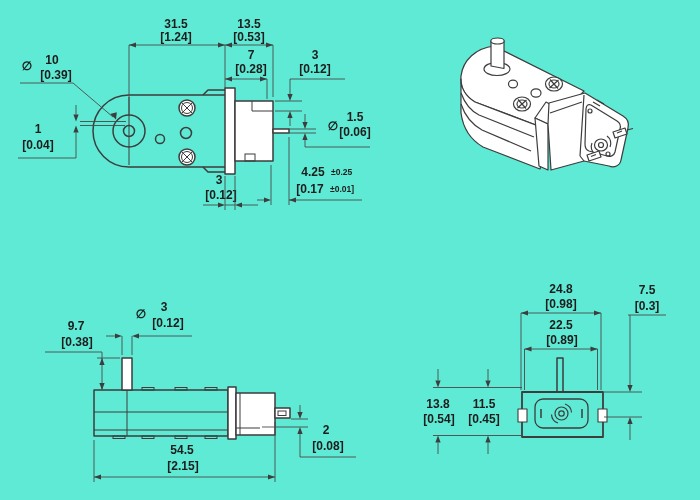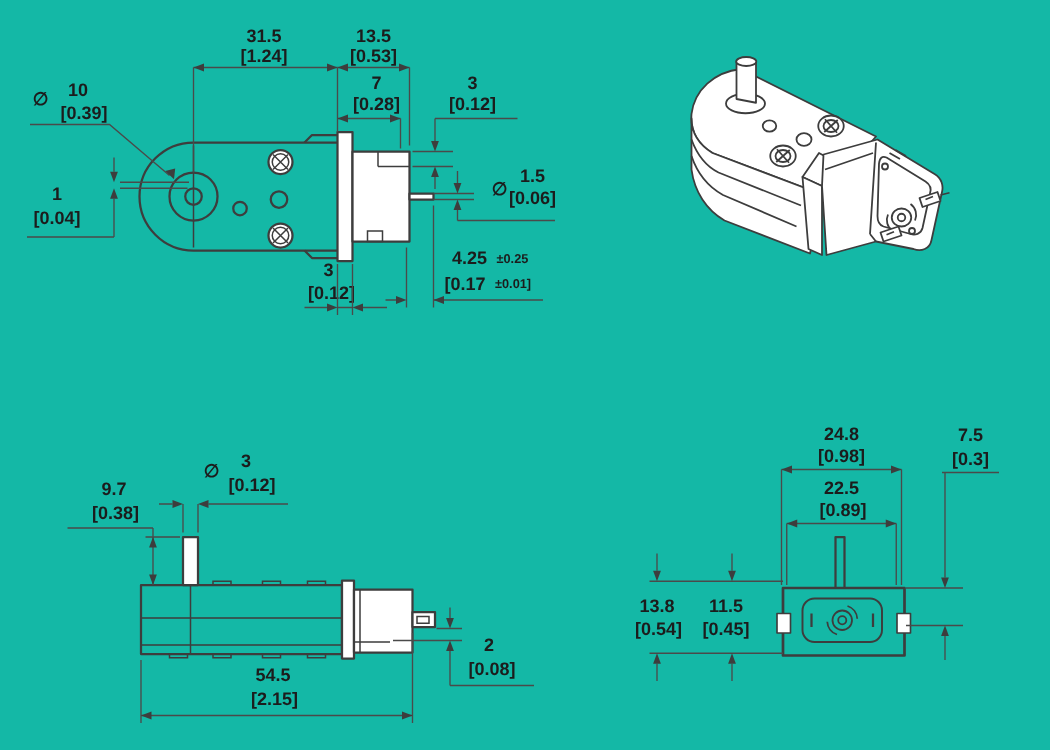--- a/index.html
+++ b/index.html
@@ -1,16 +1,16 @@
 <!DOCTYPE html>
 <html><head>
 <meta charset="utf-8">
 <style>
   html,body{margin:0;padding:0;background:#fff;}
-  .stage{position:relative;width:700px;height:500px;background:#14b8a6;overflow:hidden;
+  .stage{position:relative;width:700px;height:500px;background:#5eead4;overflow:hidden;
          font-family:"Liberation Sans", sans-serif;}
   svg{display:block;}
   .obj{stroke:#3d3d3d;stroke-width:1.5;fill:none;stroke-linejoin:round;}
   .objf{stroke:#3d3d3d;stroke-width:1.5;fill:#ffffff;stroke-linejoin:round;}
   .thin{stroke:#3d3d3d;stroke-width:1;fill:none;}
   .dim{stroke:#4a4a4a;stroke-width:0.9;fill:none;}
   .ah{fill:#3d3d3d;stroke:none;}
   .dm{font-family:"Liberation Sans",sans-serif;font-size:12px;font-weight:bold;fill:#1c1c1c;text-anchor:middle;}
   .ds{font-family:"Liberation Sans",sans-serif;font-size:8.5px;font-weight:bold;fill:#1c1c1c;text-anchor:start;}
   .iso{stroke:#3d3d3d;stroke-width:1.2;fill:none;stroke-linejoin:round;}

